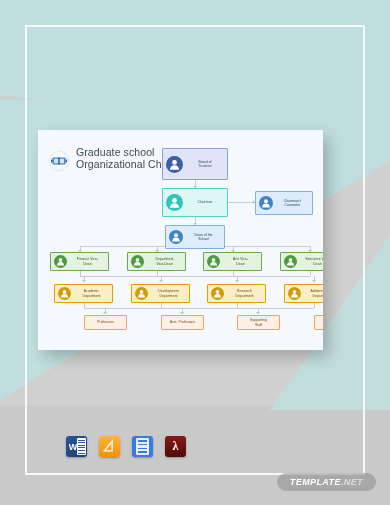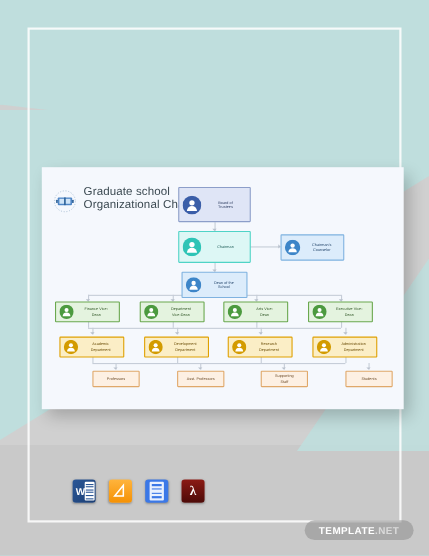--- a/index.html
+++ b/index.html
@@ -33,24 +33,25 @@
     opacity:.9;
   }
   .frame{
     position:absolute;left:25px;top:25px;right:25px;bottom:30px;
     border:2px solid rgba(255,255,255,.85);
     pointer-events:none;
   }
 
   
   #card{
-    position:absolute;left:38px;top:152px;width:329px;height:220px;
+    position:absolute;left:38px;top:130px;width:250px;height:220px;
     background:#f5f8fd;
     box-shadow:6px 7px 14px rgba(0,0,0,.22);
     overflow:hidden;
+    padding-left:35px;
   }
   #card .inner{position:absolute;inset:6px;}
 
   
   .logo{
     position:absolute;left:4px;top:14px;width:22px;height:22px;
   }
   .title{
     position:absolute;left:32px;top:11px;
     font-size:10.5px;line-height:11.5px;color:#3c4a52;
@@ -126,20 +127,21 @@
   .fi-pdf{background:linear-gradient(180deg,#8b1a14,#4d0b08);}
   .fi-pdf span{font-size:12px;font-family:"Liberation Serif",serif;}
 
   
   #badge{
     position:absolute;right:14px;bottom:14px;
     background:rgba(140,140,140,.55);
     border-radius:11px;padding:4px 13px;
     font-size:9px;font-weight:bold;color:#ffffff;
     letter-spacing:.4px;
+    font-style:italic;
   }
   #badge .net{font-weight:bold;color:#e3e3e3;opacity:.85;}
 </style>
 </head>
 <body>
 
 <div id="bg">
   <div class="teal-block"></div>
   <div class="gray-tri"></div>
   <div class="teal-tri"></div>

